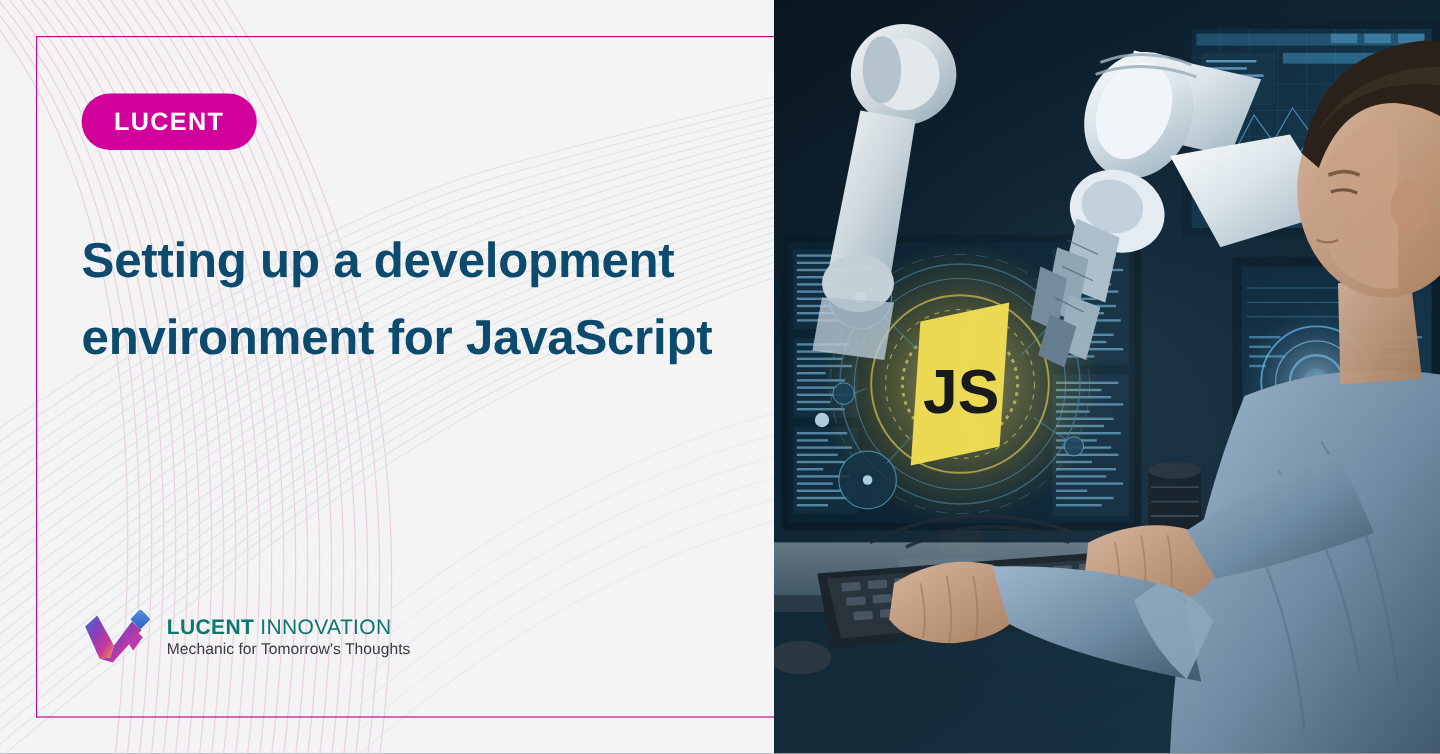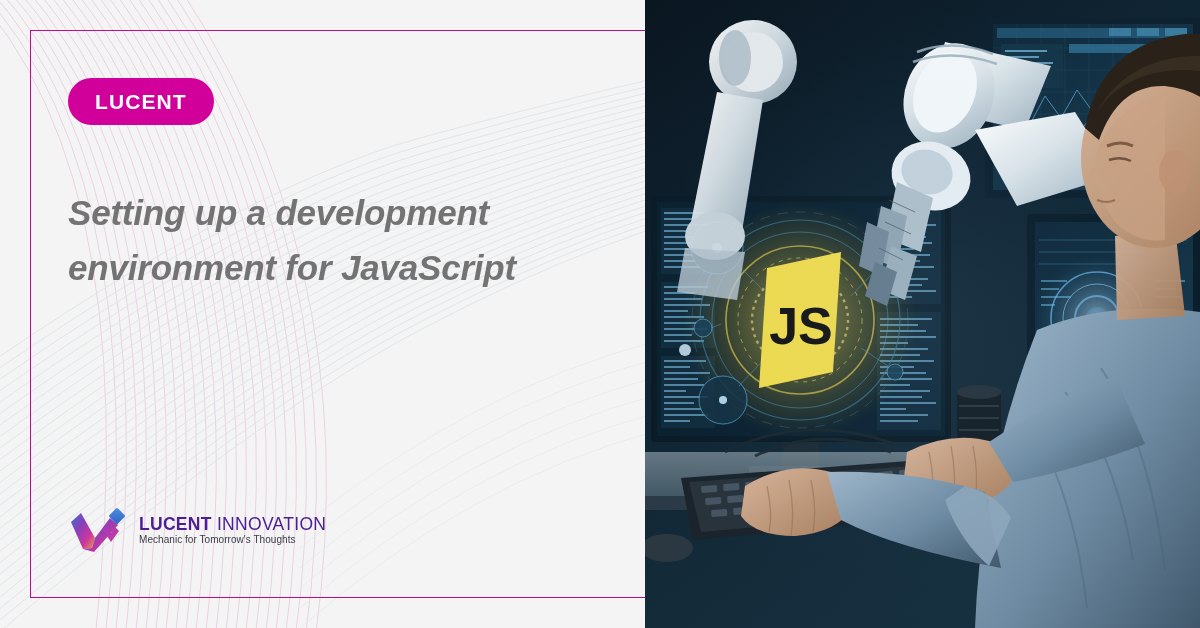--- a/index.html
+++ b/index.html
@@ -57,47 +57,46 @@
     font-weight:bold;
     letter-spacing:1.1px;
     line-height:1;
   }
 
   
   .headline {
     position:absolute;
     left:68px; top:186px;
     width:530px;
-    color:#737373;
-    font-size:35px;
+    color:#0c4a6e;
+    font-size:41px;
     font-weight:bold;
     line-height:1.56;
     letter-spacing:-0.2px;
-    font-style:italic;
   }
 
   
   .logo {
     position:absolute;
     left:70px; top:508px;
     display:flex; align-items:center; gap:11px;
   }
   .logo-mark { width:58px; height:45px; flex:none; display:block; }
   .logo-text { display:flex; flex-direction:column; gap:2px; }
   .logo-name {
     font-size:17.5px;
-    color:#4c1d95;
+    color:#0f766e;
     letter-spacing:0.3px;
     line-height:1;
     white-space:nowrap;
   }
   .logo-name b { font-weight:bold; }
   .logo-name span { font-weight:normal; }
   .logo-tag {
-    font-size:10px;
+    font-size:13px;
     color:#3a3a46;
     letter-spacing:0.05px;
     line-height:1;
     white-space:nowrap;
   }
 
   
   .photo {
     position:absolute;
     left:645px; top:0;

